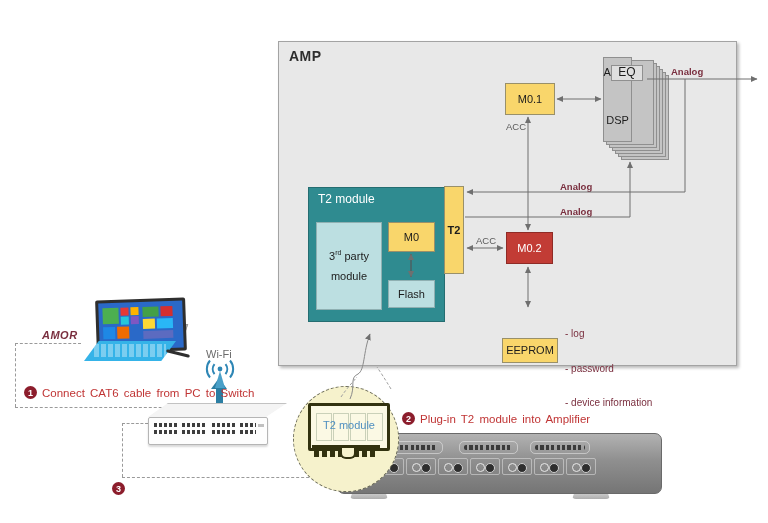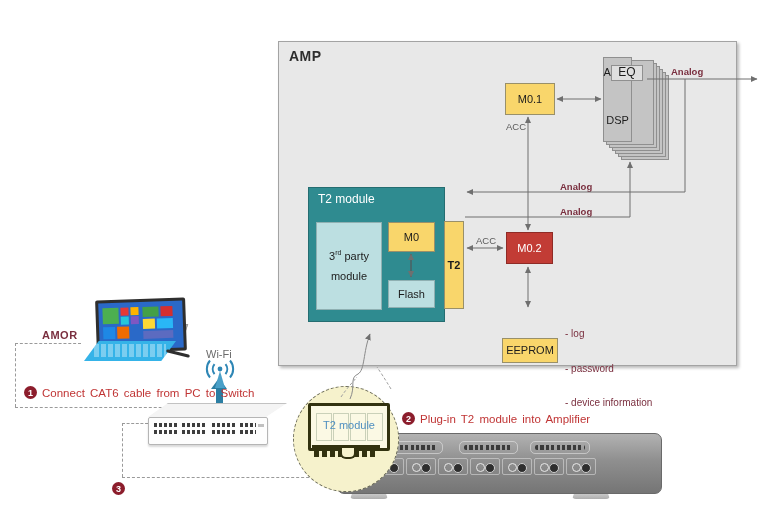--- a/index.html
+++ b/index.html
@@ -125,21 +125,21 @@
   <div class="box teal" style="left:308px; top:187px; width:137px; height:135px;"></div>
   <div class="t2-title" style="left:318px; top:192px;">T2 module</div>
 
   <div class="box cyan" style="left:316px; top:222px; width:66px; height:88px; flex-direction:column;">
     <span><span>3</span><sup style="font-size:7px;">rd</sup><span> party</span></span>
     <span style="margin-top:8px;">module</span>
   </div>
   <div class="box yellow" style="left:388px; top:222px; width:47px; height:30px;">M0</div>
   <div class="box cyan" style="left:388px; top:280px; width:47px; height:28px;">Flash</div>
 
-  <div class="box yellow" style="left:444px; top:186px; width:20px; height:88px; font-weight:bold; font-size:11px;margin-top:35px;">T2</div>
+  <div class="box yellow" style="left:444px; top:186px; width:20px; height:88px; font-weight:bold; font-size:11px;">T2</div>
 
   <div class="box red" style="left:506px; top:232px; width:47px; height:32px;">M0.2</div>
   <div class="box yellow" style="left:502px; top:310px; width:56px; height:25px;margin-top:28px;">EEPROM</div>
   <div class="notes" style="left:565px; top:305px;">
     <div>- log</div>
     <div>- password</div>
     <div>- device information</div>
   </div>
 
   <div class="lbl-maroon" style="left:671px; top:66px;">Analog</div>
@@ -160,21 +160,21 @@
     <div class="tile" style="left:44px; top:5px; width:16px; height:10px; background:#43a047;"></div>
     <div class="tile" style="left:62px; top:5px; width:12px; height:10px; background:#d32f2f;"></div>
     <div class="tile" style="left:44px; top:17px; width:12px; height:10px; background:#fdd835;"></div>
     <div class="tile" style="left:58px; top:17px; width:16px; height:10px; background:#29b6f6;"></div>
     <div class="tile" style="left:44px; top:29px; width:30px; height:8px; background:#5c6bc0;"></div>
   </div>
   <div class="pc-kb">
       <div class="pc-kb-inner"></div>
     </div>
   <div class="pc-pen"></div>
-  <div class="lbl-maroon" style="left:42px; top:329px; font-size:11px; letter-spacing:.5px;">AMOR</div>
+  <div class="lbl-maroon" style="left:42px; top:329px; font-size:11px; letter-spacing:.5px;font-style:italic;">AMOR</div>
 
   <div class="lbl-gray" style="left:206px; top:348px; font-size:11px; color:#6b6b6b;">Wi-Fi</div>
   <svg class="abs" style="left:199px; top:357px; z-index:3;" width="42" height="32" viewBox="0 0 42 32">
     <circle cx="21" cy="12" r="2.4" fill="#2e86b5"></circle>
     <path d="M15.5,7 A8,8 0 0 0 15.5,17" stroke="#2e86b5" stroke-width="2" fill="none"></path>
     <path d="M11,3.5 A13,13 0 0 0 11,20.5" stroke="#2e86b5" stroke-width="2" fill="none"></path>
     <path d="M26.5,7 A8,8 0 0 1 26.5,17" stroke="#2e86b5" stroke-width="2" fill="none"></path>
     <path d="M31,3.5 A13,13 0 0 1 31,20.5" stroke="#2e86b5" stroke-width="2" fill="none"></path>
     <path d="M21,14 L26,31 L16,31 Z" fill="#4aa0c8"></path>
   </svg>

